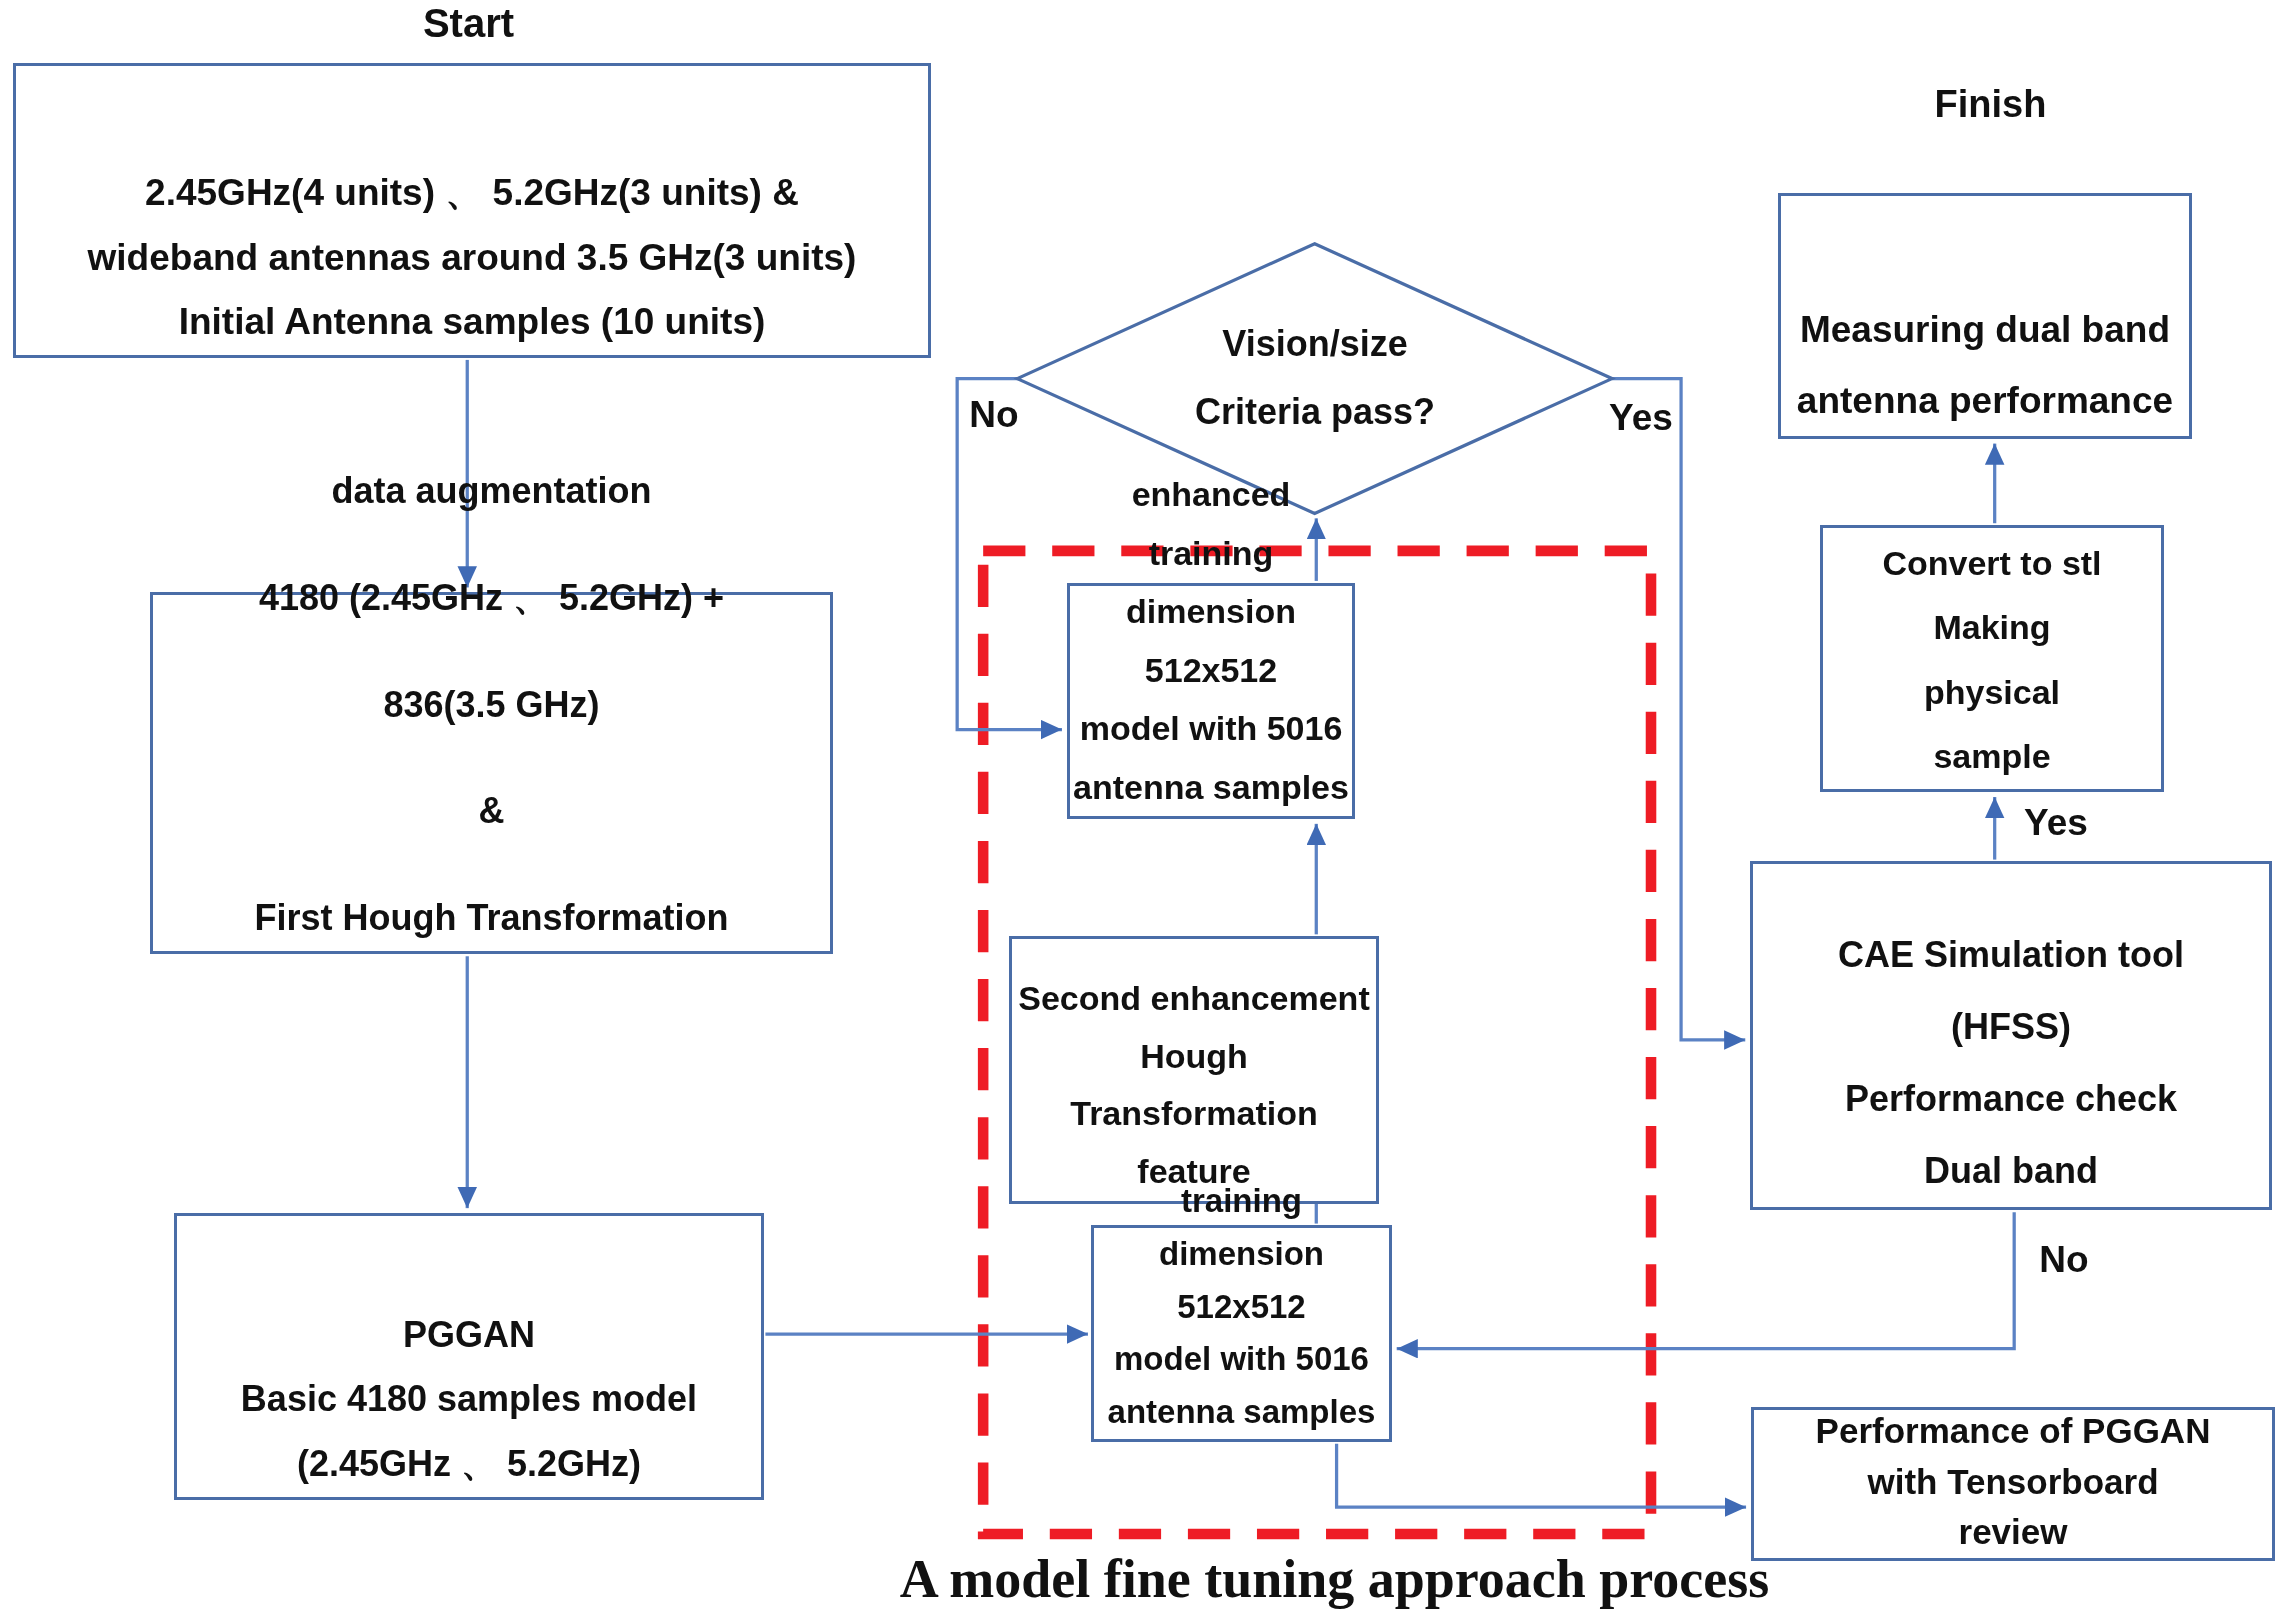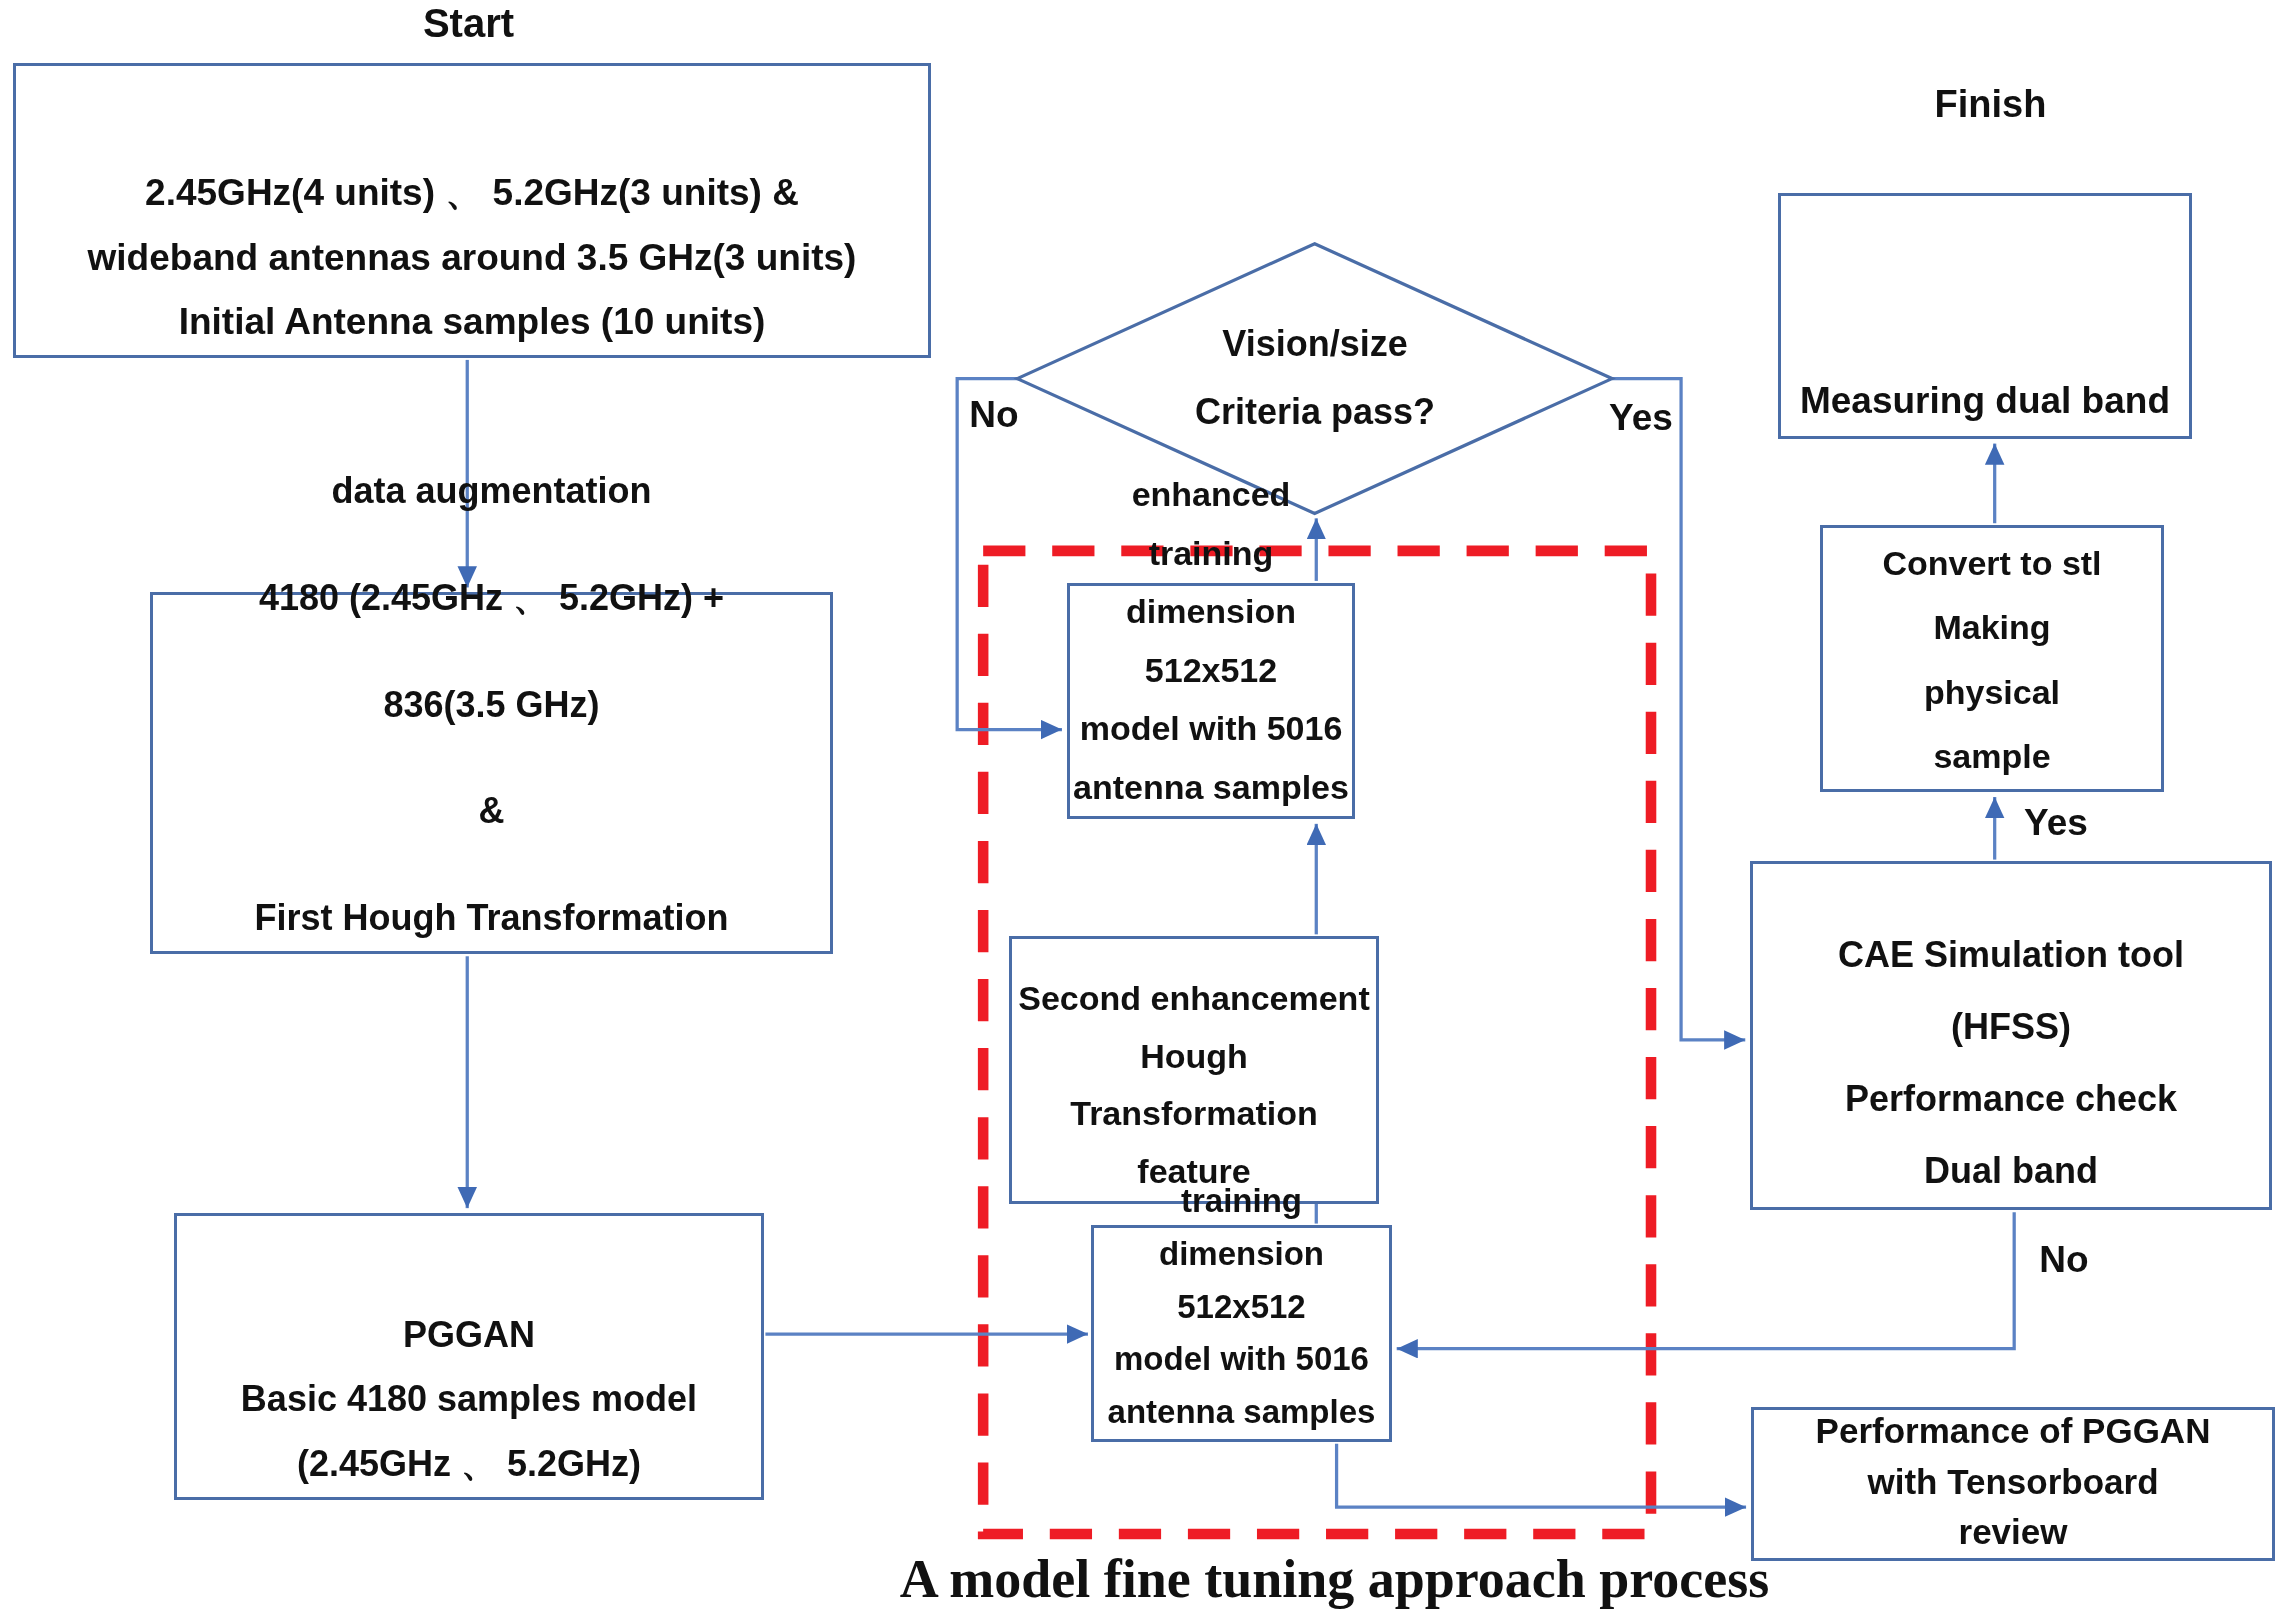--- a/index.html
+++ b/index.html
@@ -142,20 +142,21 @@
 
   <div class="node" id="n-convert">
     <span class="ln">Convert to stl</span>
     <span class="ln">Making</span>
     <span class="ln">physical</span>
     <span class="ln">sample</span>
   </div>
 
   <div class="node" id="n-measuring">
     <span class="ln">Measuring dual band</span>
+    <span class="ln">antenna performance</span>
   </div>
 
   <div class="node" id="n-perf">
     <span class="ln">Performance of PGGAN</span>
     <span class="ln">with Tensorboard</span>
     <span class="ln">review</span>
   </div>
 
   <div class="flabel" id="lbl-start">Start</div>
   <div class="flabel" id="lbl-finish">Finish</div>

